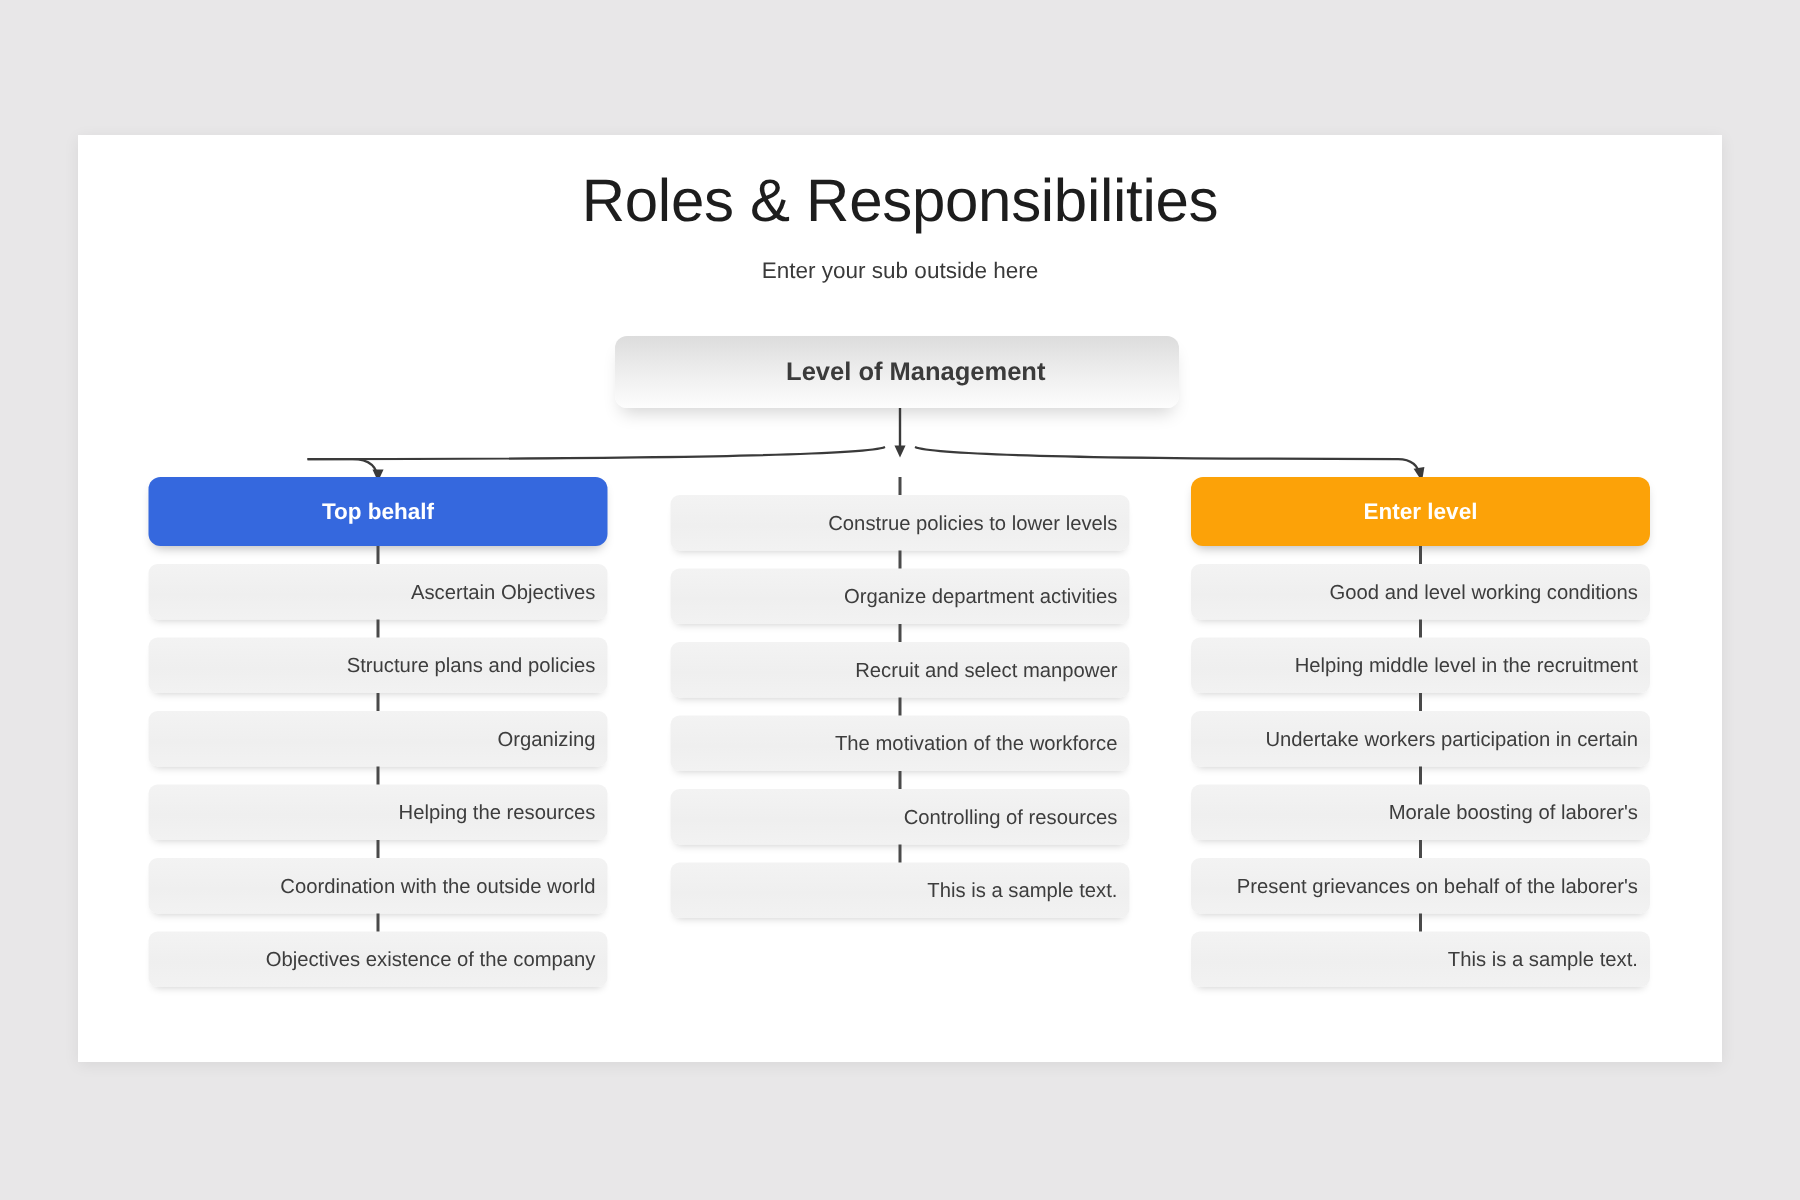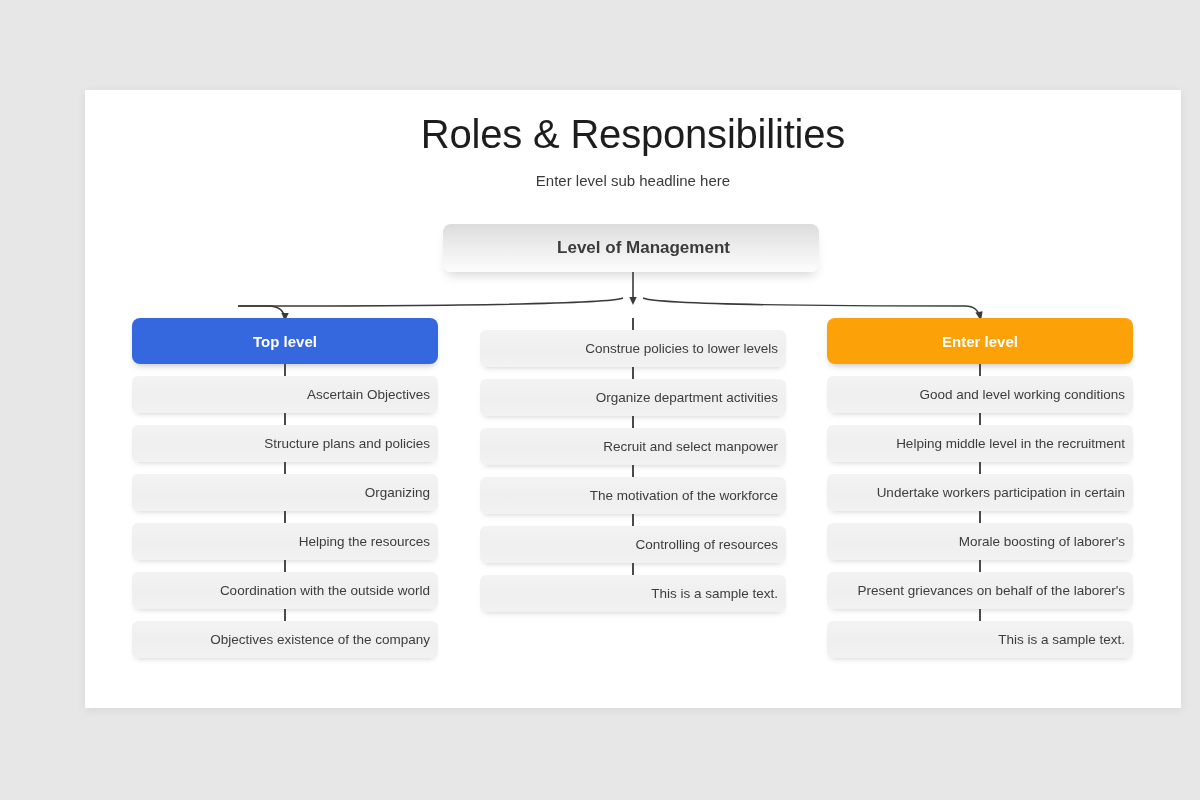--- a/index.html
+++ b/index.html
@@ -15,21 +15,20 @@
   }
 
   #slide {
     position: absolute;
     left: 52px;
     top: 90px;
     width: 1096px;
     height: 618px;
     background: #ffffff;
     box-shadow: 0 2px 10px rgba(0,0,0,0.07);
-    margin-left: 33px;
   }
 
   
   #title {
     position: absolute;
     left: 0;
     top: 22px;
     width: 1096px;
     text-align: center;
     font-size: 40px;
@@ -134,21 +133,21 @@
     margin-left: -0.8px;
     background: #4a4a4a;
   }
 </style>
 </head>
 <body>
 
 <div id="slide">
 
   <div id="title">Roles &amp; Responsibilities</div>
-  <div id="subtitle">Enter level sub headline here</div>
+  <div id="subtitle">Enter your sub outside here</div>
 
   <div id="root-node">
     <span class="node-label">Level of Management</span>
   </div>
 
   <svg id="connectors" viewBox="0 0 1096 618" xmlns="http://www.w3.org/2000/svg">
 
     <path d="M548,182 L548,210" stroke="#3a3a3a" stroke-width="1.6" fill="none"></path>
 
     <path d="M544.3,207 L548,215 L551.7,207 Z" fill="#3a3a3a"></path>
@@ -157,21 +156,21 @@
     <path d="M196.3,223 L200,231 L203.7,223 Z" fill="#3a3a3a"></path>
     <path d="M153,216 Q520,216 538,208" stroke="#3a3a3a" stroke-width="1.5" fill="none"></path>
 
     <path d="M558,208 Q576,216 880,216" stroke="#3a3a3a" stroke-width="1.5" fill="none"></path>
     <path d="M880,216 Q893,216 895,228" stroke="#3a3a3a" stroke-width="1.5" fill="none"></path>
     <path d="M890.4,222.5 L896,231 L897.6,221.3 Z" fill="#3a3a3a"></path>
   </svg>
 
   <div class="column" id="column-0">
     <div class="col-header" style="background:#3568de;">
-      <span>Top level</span>
+      <span>Top behalf</span>
     </div>
     <div class="items">
       <div class="item">
         <span class="tick"></span>
         <span class="item-label">Ascertain Objectives</span>
       </div>
       <div class="item">
         <span class="tick"></span>
         <span class="item-label">Structure plans and policies</span>
       </div>

